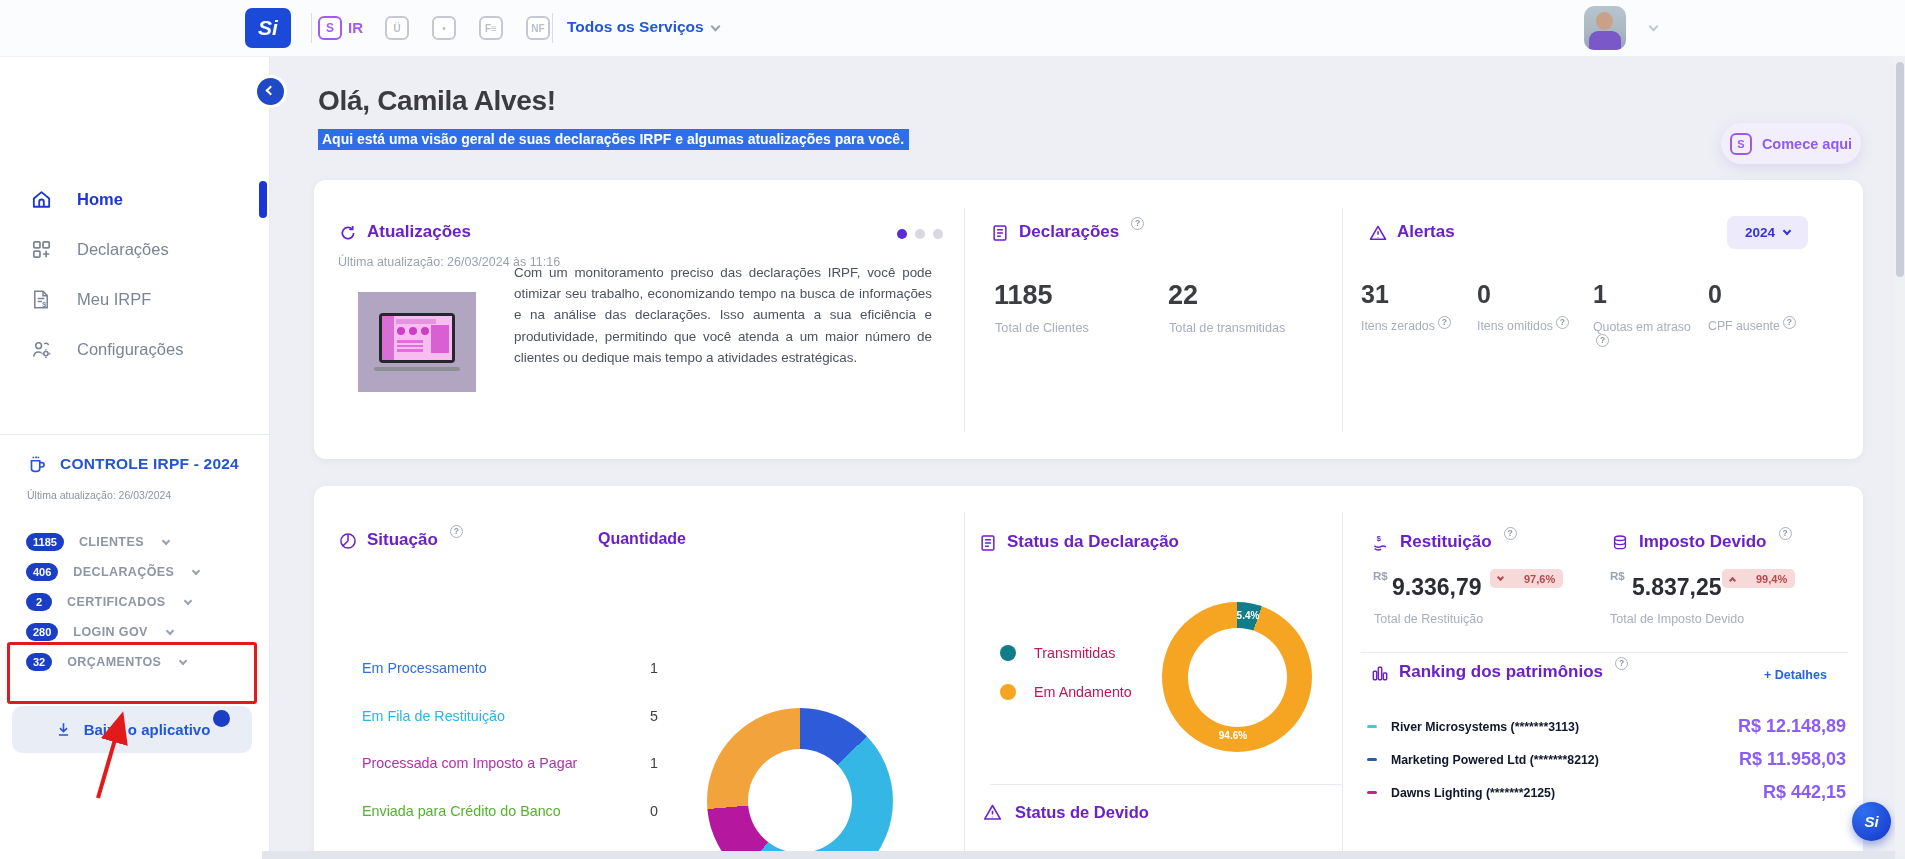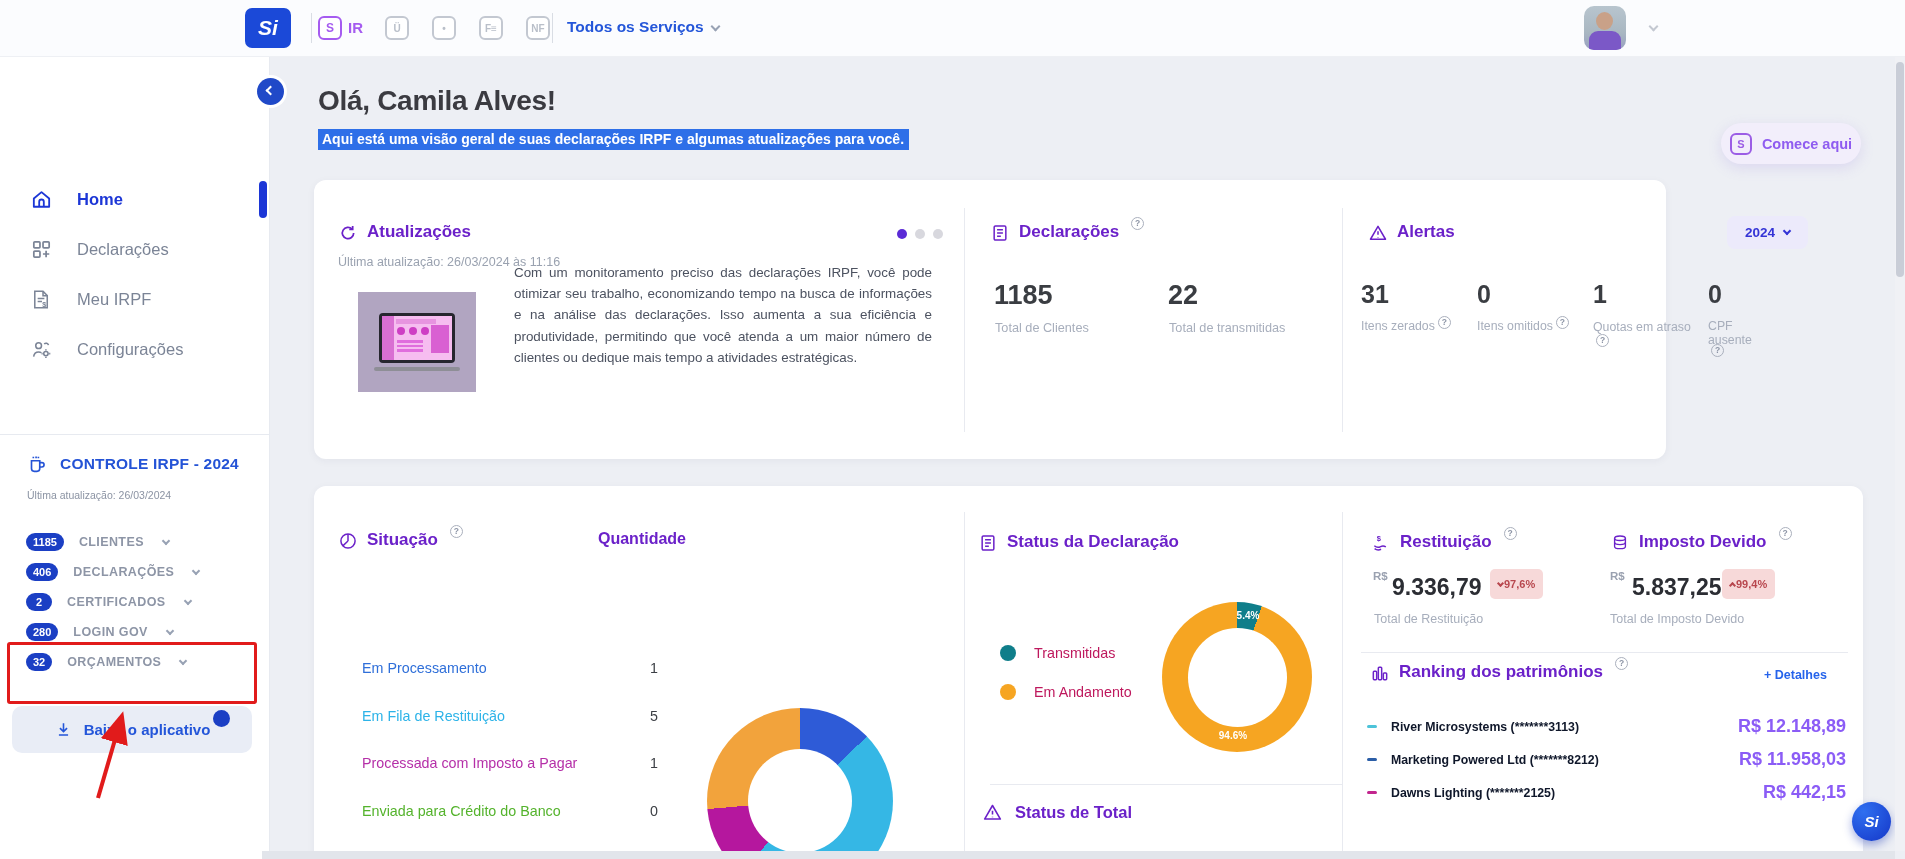--- a/index.html
+++ b/index.html
@@ -54,21 +54,21 @@
   
   .page-title { position:absolute; left:318px; top:85px; font-size:28px; font-weight:800; color:#3b3b41; letter-spacing:-.3px; }
   .subtitle { position:absolute; left:318px; top:129px; background:#2e6fe8; color:#fff; font-size:14px; font-weight:700; padding:2px 5px 3px 4px; }
   .start-btn { position:absolute; left:1721px; top:123px; width:140px; height:41px; border:none; border-radius:21px; background:#f2eefb;
                box-shadow:0 4px 14px rgba(140,110,220,.18); display:flex; align-items:center; justify-content:center; gap:10px; cursor:pointer; }
   .s-square { width:22px; height:22px; border:2.2px solid #9b5de5; border-radius:6px; color:#9b5de5; font-size:11px; font-weight:800;
               display:flex; align-items:center; justify-content:center; background:transparent; }
   .start-btn span.lbl { color:#8f5cf0; font-size:14.5px; font-weight:700; font-family:"Liberation Sans",sans-serif; }
 
   .card { position:absolute; background:#fff; border-radius:12px; box-shadow:0 2px 8px rgba(30,40,80,.05); }
-  .card1 { left:314px; top:180px; width:1352px; height:279px; }
+  .card1 { left:314px; top:180px; width:1549px; height:279px; }
   .card2 { left:314px; top:486px; width:1549px; height:420px; }
   .vdiv { position:absolute; width:1px; background:#e8eaf0; }
   .hdiv { position:absolute; height:1px; background:#e8eaf0; }
 
   .sec-title { position:absolute; display:flex; align-items:flex-start; gap:9px; color:#6b21c9; }
   .sec-title svg { width:20px; height:20px; margin-top:1px; }
   .sec-title b { font-size:17px; font-weight:800; }
   .help { display:inline-block; width:13px; height:13px; border:1.3px solid #aab0bd; border-radius:50%; color:#8d95a6;
           font-size:8.5px; font-weight:700; text-align:center; line-height:11px; transform:translateY(-5px); margin-left:3px; }
 
@@ -109,21 +109,21 @@
   .legend-row { position:absolute; display:flex; align-items:center; gap:18px; }
   .legend-dot { width:16px; height:16px; border-radius:50%; }
   .legend-txt { font-size:14.3px; color:#be185d; }
 
   .login-title { position:absolute; left:668px; top:316px; display:flex; align-items:center; gap:12px; color:#6b21c9; }
   .login-title svg { width:21px; height:21px; }
   .login-title b { font-size:16.5px; font-weight:800; }
 
   .money-pre { position:absolute; font-size:11.5px; font-weight:700; color:#9aa1b0; }
   .money-val { position:absolute; font-size:23px; font-weight:800; color:#2b2d33; }
-  .delta { position:absolute; height:30px; padding:0 8px; background:#f7d9d9; border-radius:5px; display:flex; align-items:center; gap:1px; }
+  .delta { position:absolute; height:19px; padding:0 8px; background:#f7d9d9; border-radius:5px; display:flex; align-items:center; gap:21px; }
   .delta b { font-size:11px; font-weight:700; color:#b8474e; }
   .delta .chev { width:5px; height:5px; border-color:#b8474e; }
   .delta .chev.down { margin-top:-2px; }
   .delta .chev.up { transform:rotate(-135deg); margin-top:3px; }
 
   .details-link { position:absolute; left:1450px; top:182px; font-size:12.5px; font-weight:700; color:#2563eb; cursor:pointer; }
   .rank-row { position:absolute; left:1053px; width:479px; display:flex; align-items:center; }
   .rank-dash { width:10px; height:3px; border-radius:2px; flex:none; }
   .rank-name { margin-left:14px; font-size:12.3px; font-weight:600; color:#0f172a; }
   .rank-val { margin-left:auto; font-size:18px; font-weight:800; color:#8b5cf6; }
@@ -389,21 +389,21 @@
     <div class="donut" style="left: 848px; top: 116px; width: 150px; height: 150px; --hole: 17%; background: conic-gradient(rgb(15, 126, 138) 0deg, rgb(15, 126, 138) 19.4deg, rgb(246, 165, 34) 19.4deg, rgb(246, 165, 34) 360deg);"></div>
     <span class="slice-label" style="left:916px;top:124px;width:36px">5.4%</span>
     <span class="slice-label" style="left:898px;top:244px;width:42px">94.6%</span>
 
     <div class="hdiv" style="left:676px;top:298px;width:352px"></div>
     <div class="login-title">
       <svg viewBox="0 0 24 24" fill="none" stroke="currentColor" stroke-width="1.8" stroke-linejoin="round">
           <path d="M12 4 L21 19.5 H3 Z"></path>
           <path d="M12 10v4.2 M12 16.8v.5"></path>
         </svg>
-      <b>Status de Total</b>
+      <b>Status de Devido</b>
     </div>
 
     <div class="vdiv" style="left:1028px;top:26px;height:374px"></div>
 
     <div class="sec-title" style="left:1057px;top:46px">
       <svg viewBox="0 0 24 24" fill="none" stroke="currentColor" stroke-width="1.7">
           <text x="7" y="9.5" font-size="9" stroke="none" fill="currentColor" font-weight="bold">$</text>
           <path d="M4 15.3c2.6 2.4 5.1 2.3 7.5 1 2-1 4.4-.9 6.3.4"></path>
           <path d="M4.3 18.8c2.5 1.9 5.4 1.9 7.8.7"></path>
         </svg>

